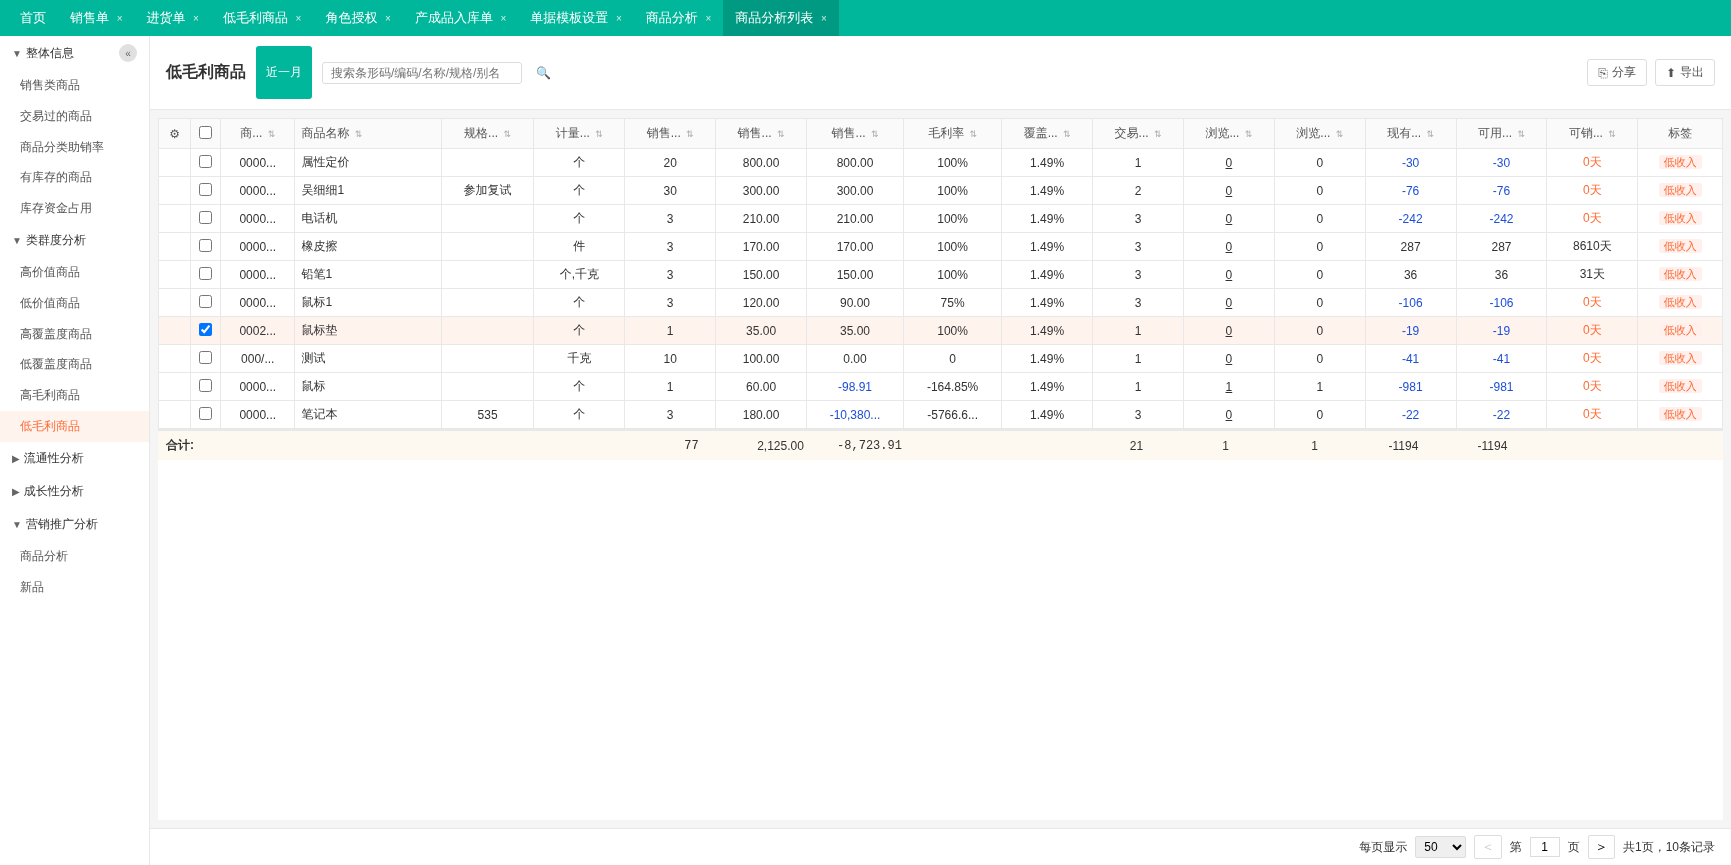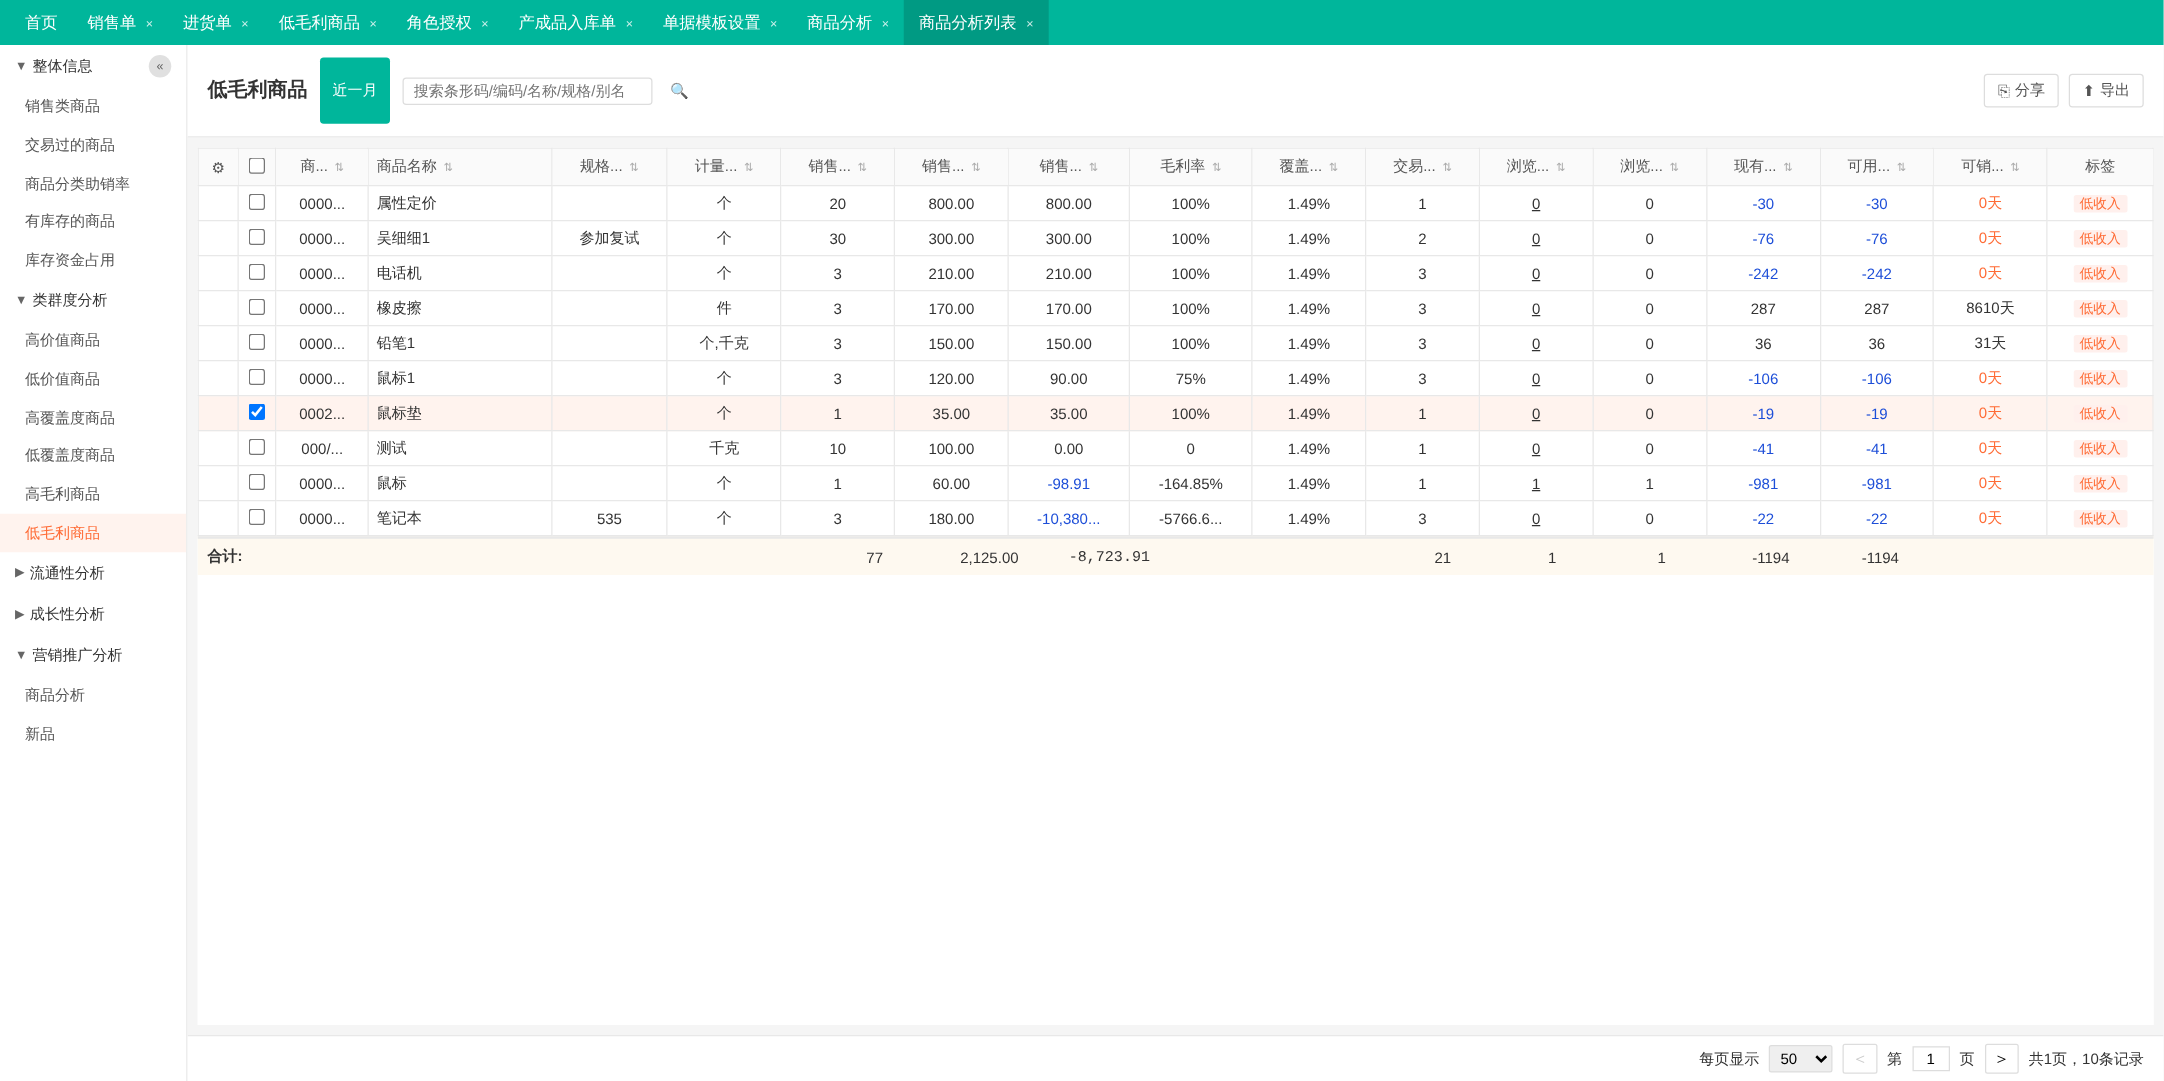--- a/index.html
+++ b/index.html
@@ -179,21 +179,21 @@
     }
     .underline-val { text-decoration: underline; cursor: pointer; color: #333; }
 
     
     .table-footer {
       background: #fef9f0;
       border-top: 2px solid #e8e8e8;
       padding: 6px 8px;
       display: flex;
       align-items: center;
-      gap: 16px;
+      gap: 0;
     }
     .footer-label { font-weight: bold; padding-right: 8px; color: #333; }
     .footer-cell {
       flex: 1;
       text-align: center;
       padding: 0 4px;
       font-size: 12px;
       color: #333;
     }
 
@@ -634,21 +634,21 @@
           </tbody>
       </table>
 
       <div class="table-footer">
         <span class="footer-label">合计:</span>
         <span class="footer-cell" style="min-width:30px;"></span>
         <span class="footer-cell" style="min-width:30px;"></span>
         <span class="footer-cell" style="min-width:60px;"></span>
         <span class="footer-cell" style="min-width:80px;"></span>
         <span class="footer-cell" style="min-width:50px;"></span>
-        <span class="footer-cell" style="min-width:50px;">77</span>
+        <span class="footer-cell" style="min-width:50px;font-family:Liberation Mono, monospace;">77</span>
         <span class="footer-cell" style="min-width:80px;">2,125.00</span>
         <span class="footer-cell" style="min-width:80px;font-family:Liberation Mono, monospace;">-8,723.91</span>
         <span class="footer-cell" style="min-width:60px;"></span>
         <span class="footer-cell" style="min-width:55px;"></span>
         <span class="footer-cell" style="min-width:55px;">21</span>
         <span class="footer-cell" style="min-width:55px;">1</span>
         <span class="footer-cell" style="min-width:55px;">1</span>
         <span class="footer-cell" style="min-width:60px;">-1194</span>
         <span class="footer-cell" style="min-width:60px;">-1194</span>
         <span class="footer-cell" style="min-width:60px;"></span>

